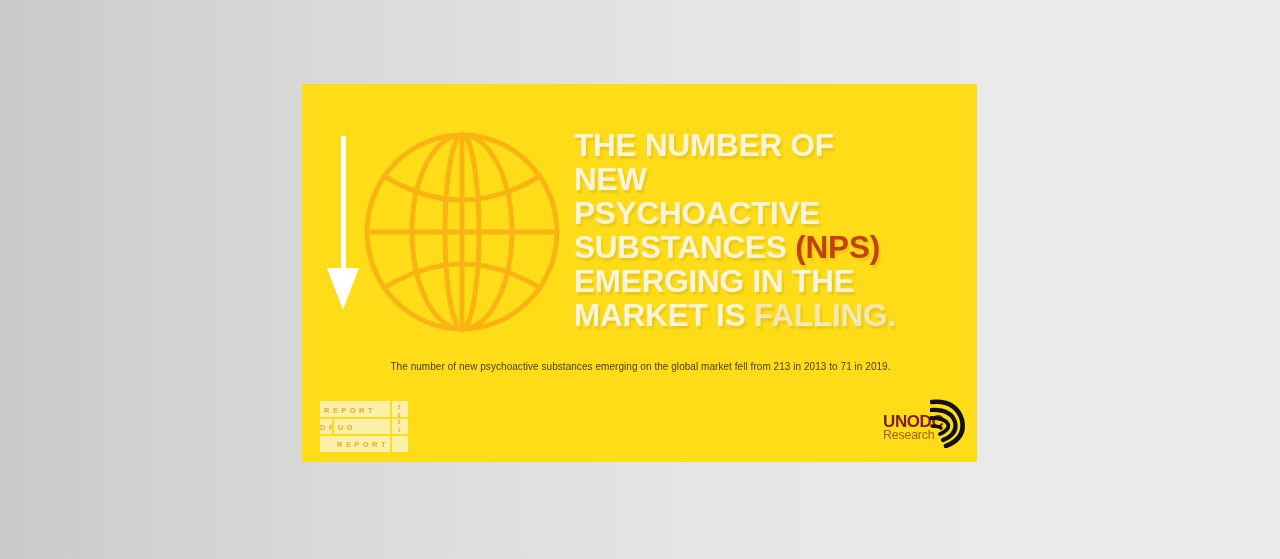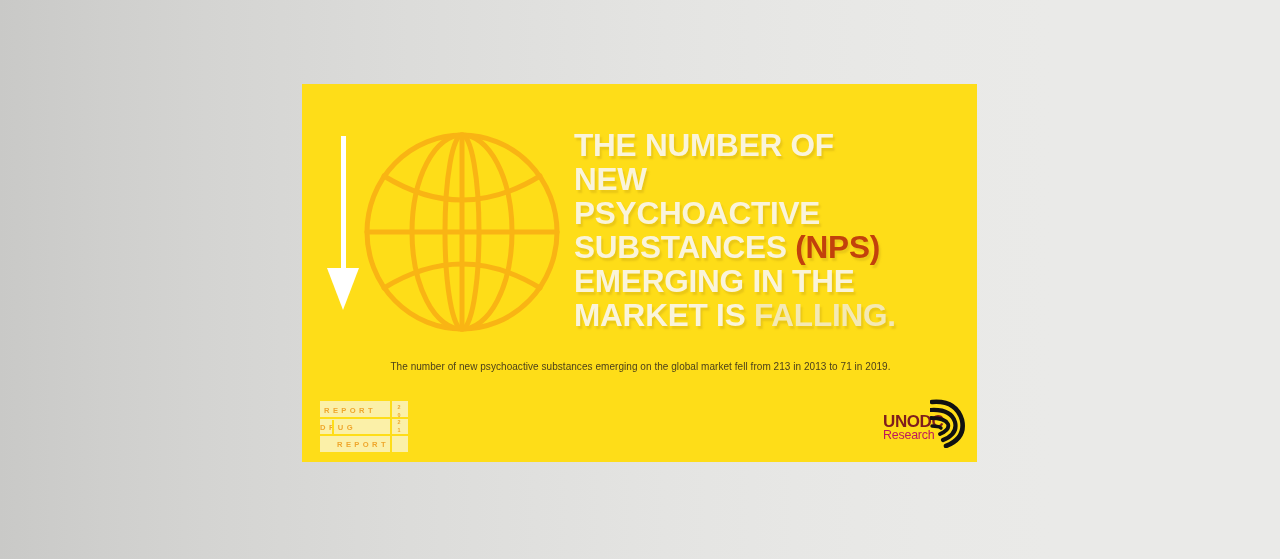--- a/index.html
+++ b/index.html
@@ -221,21 +221,21 @@
     font-weight: 700;
     color: #7f1d1d;
     letter-spacing: -0.4px;
   }
   #unodc-logo .word-bot {
     position: absolute;
     left: 3px;
     top: 32px;
     font-size: 12.4px;
     font-weight: 400;
-    color: #be185d;
+    color: #a16207;
     letter-spacing: -0.2px;
   }
   #unodc-logo .mark {
     position: absolute;
     left: 50px;
     top: 0;
     width: 40px;
     height: 52px;
   }
 </style>

